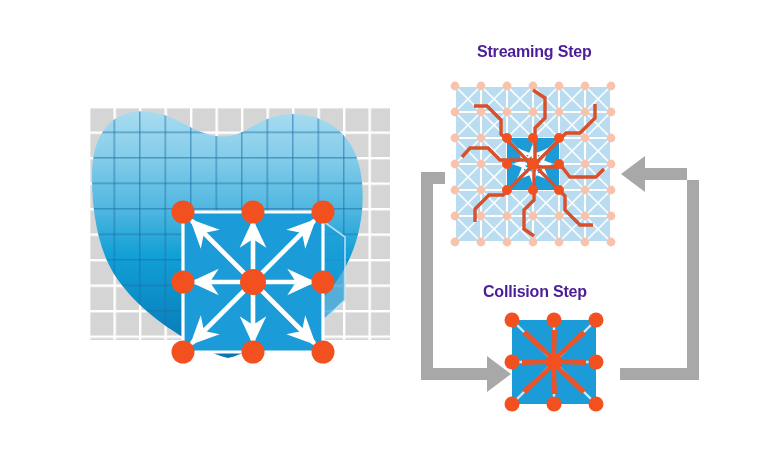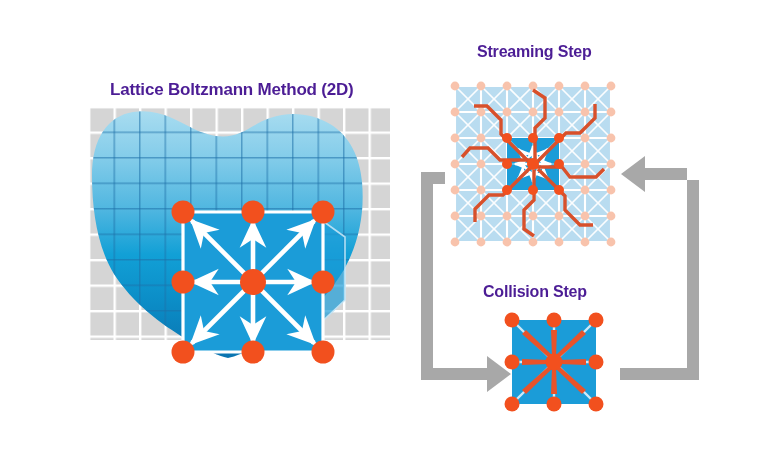--- a/index.html
+++ b/index.html
@@ -39,21 +39,20 @@
     left: 483px; top: 283px;
     font-size: 16px;
   }
   svg { display: block; }
 </style>
 </head>
 <body>
 
 <div id="figure">
 
-  <div class="panel-title" id="title-lbm">Lattice Boltzmann Method (2D)</div>
 
   <div class="panel-title" id="title-streaming">Streaming Step</div>
 
   <div class="panel-title" id="title-collision">Collision Step</div>
 
   <svg width="768" height="461" viewBox="0 0 768 461" style="position:absolute;left:0;top:0;">
     <defs>
 
       <pattern id="grayGrid" width="25.5" height="25.5" patternUnits="userSpaceOnUse" x="88" y="106">
         <rect width="25.5" height="25.5" fill="#d5d5d5"></rect>

